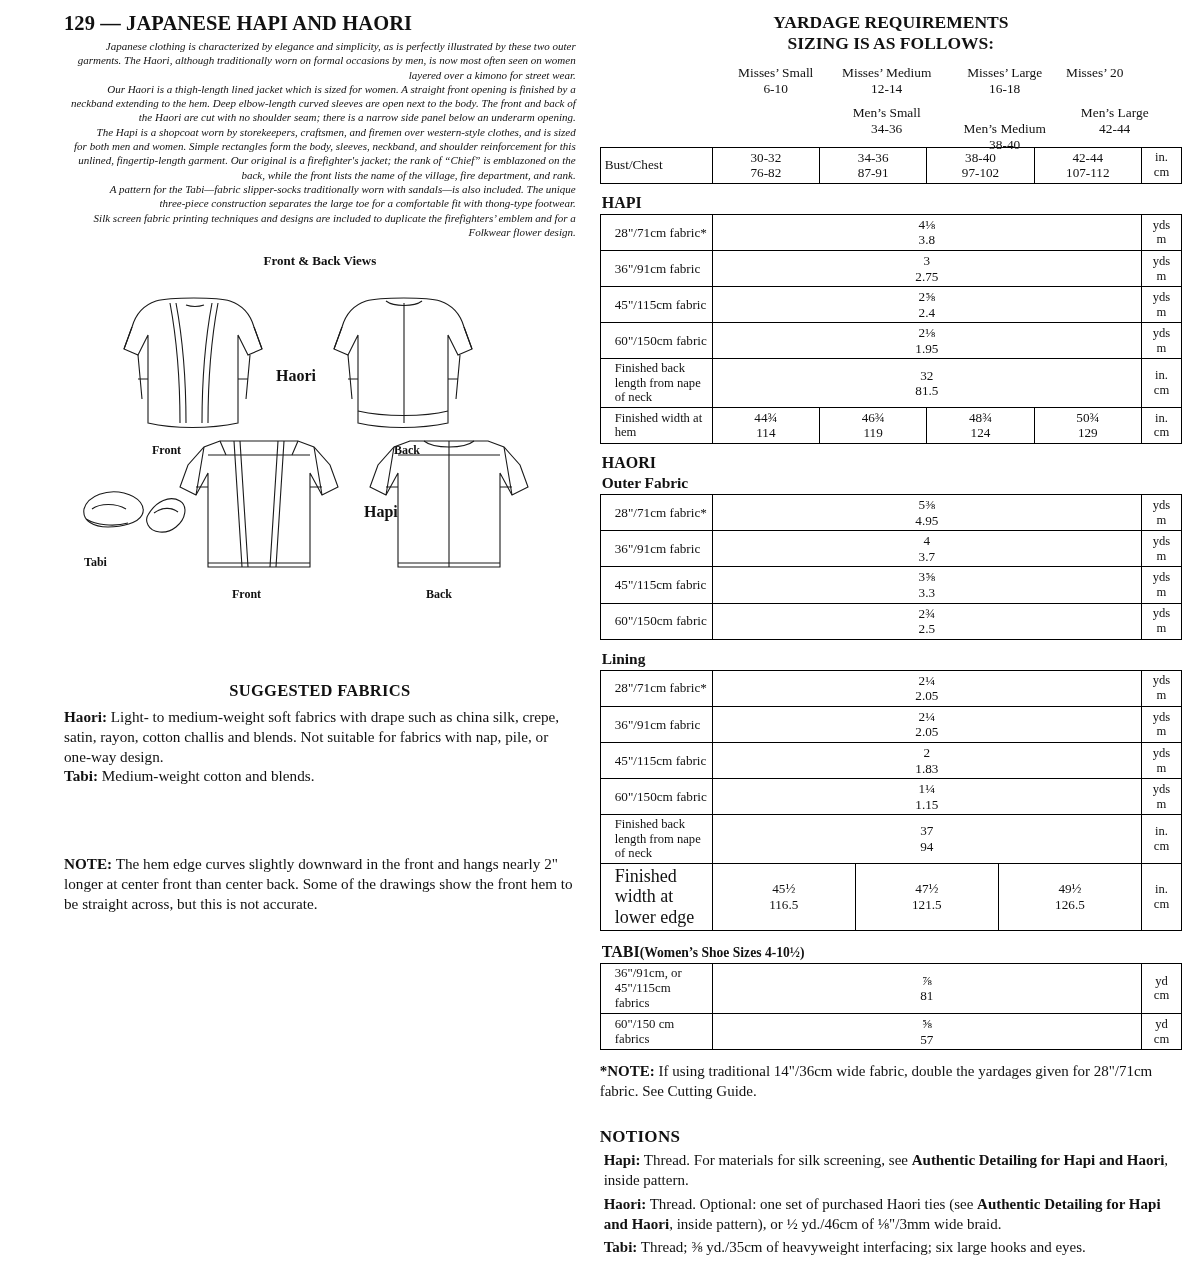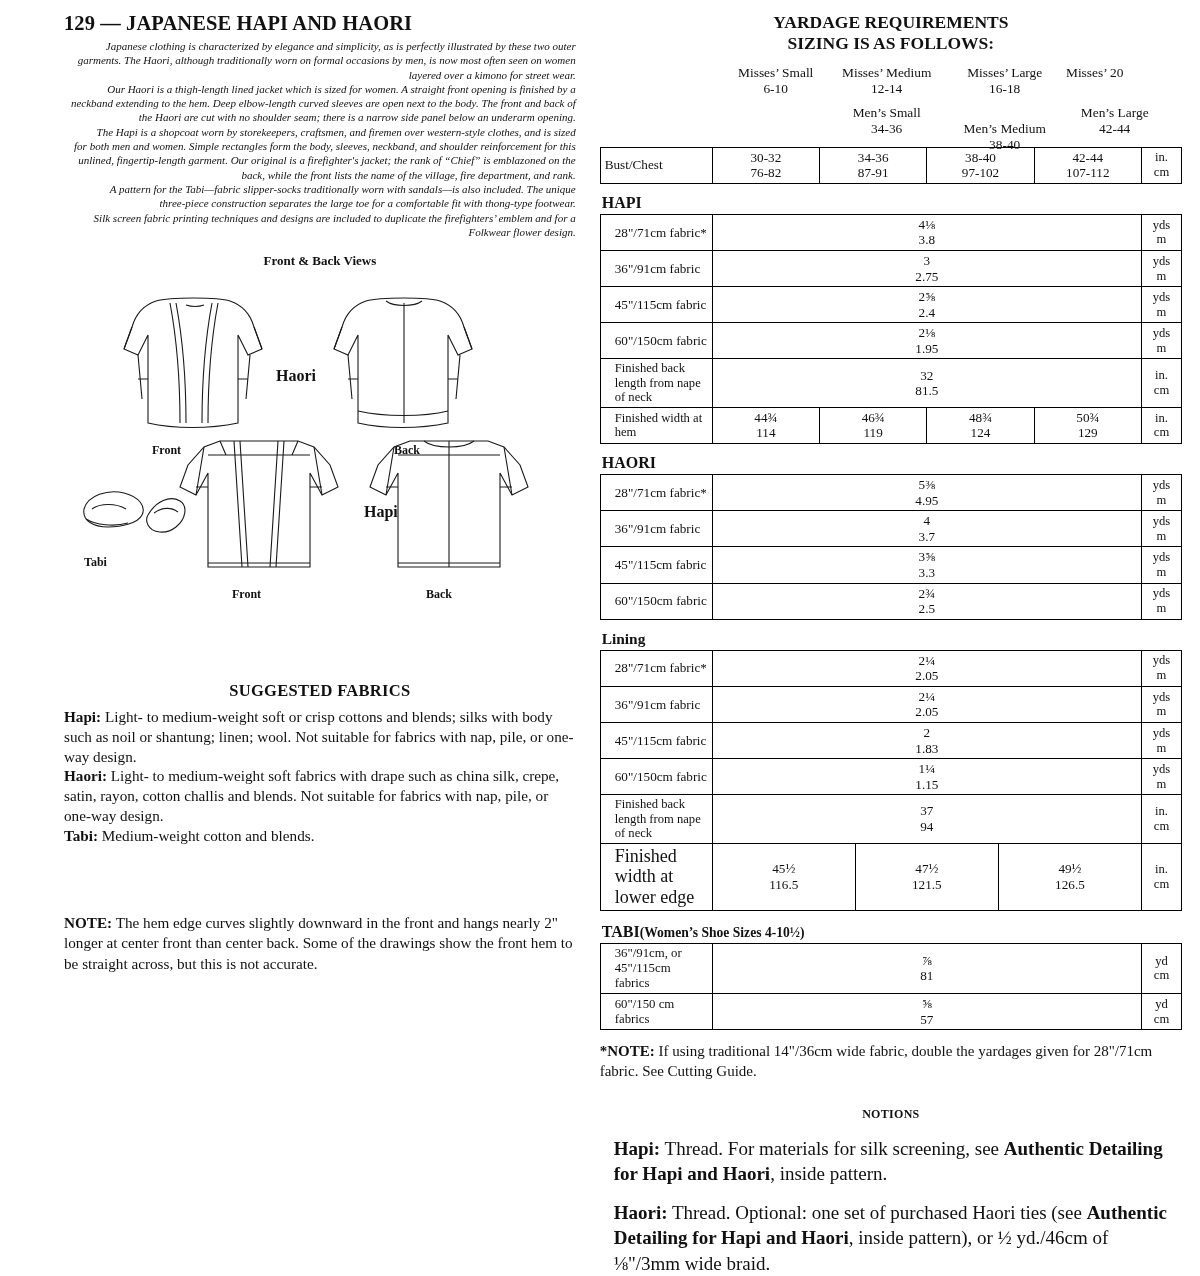--- a/index.html
+++ b/index.html
@@ -144,30 +144,29 @@
     margin: 12px 0 2px 2px;
   }
   .tabi-row .t1 { font-weight: bold; font-size: 16px; }
   .tabi-row .t2 { font-weight: bold; font-size: 13.6px; }
   .note-star {
     font-size: 15px;
     line-height: 1.3;
     margin: 12px 0 0 0;
   }
   .notions-head {
-    text-align: center;
-    font-weight: bold;
-    font-size: 12px;
+    font-weight: bold;
+    font-size: 17px;
     margin: 26px 0 4px 0;
     letter-spacing: 0.3px;
   }
   .notions-p {
-    font-size: 19px;
+    font-size: 15px;
     line-height: 1.32;
-    margin: 14px;
+    margin: 4px;
   }
   svg { display: block; }
 </style>
 </head>
 <body>
 
 <div class="page">
 
   <div class="col-left">
     <h1 class="title">129 — JAPANESE HAPI AND HAORI</h1>
@@ -247,21 +246,20 @@
           <path d="M34 30 L136 30"></path>
           <path d="M34 138 L136 138"></path>
         </g>
       </svg>
       <div class="caption" style="left:362px; top:312px;">Back</div>
 
       <div class="caption" style="left:300px; top:228px; font-size:16px;">Hapi</div>
     </div>
 
     <div class="fab-head">SUGGESTED FABRICS</div>
-    <p class="fab-p"><b>Hapi:</b><span> Light- to medium-weight soft or crisp cottons and blends; silks with body such as noil or shantung; linen; wool. Not suitable for fabrics with nap, pile, or one-way design.</span></p>
     <p class="fab-p"><b>Haori:</b><span> Light- to medium-weight soft fabrics with drape such as china silk, crepe, satin, rayon, cotton challis and blends. Not suitable for fabrics with nap, pile, or one-way design.</span></p>
     <p class="fab-p"><b>Tabi:</b><span> Medium-weight cotton and blends.</span></p>
 
     <p class="note-p" style="margin-top:68px;"><b>NOTE:</b><span> The hem edge curves slightly downward in the front and hangs nearly 2" longer at center front than center back. Some of the drawings show the front hem to be straight across, but this is not accurate.</span></p>
   </div>
 
   <div class="col-right">
     <div class="yard-title">
       <div>YARDAGE REQUIREMENTS</div>
       <div>SIZING IS AS FOLLOWS:</div>
@@ -429,20 +427,21 @@
         </td>
         <td class="unit">
           <span class="twoline">in.</span>
           <span class="twoline">cm</span>
         </td>
       </tr>
     </tbody>
       </table>
 
     <div class="grp-head">HAORI</div>
+    <div class="grp-sub">Outer Fabric</div>
     <table class="yt">
       <colgroup>
           <col style="width:112px">
           <col>
           <col style="width:40px">
         </colgroup>
       <tbody>
           <tr>
         <td class="lbl ind">28"/71cm fabric*</td>
         <td class="ctr">

